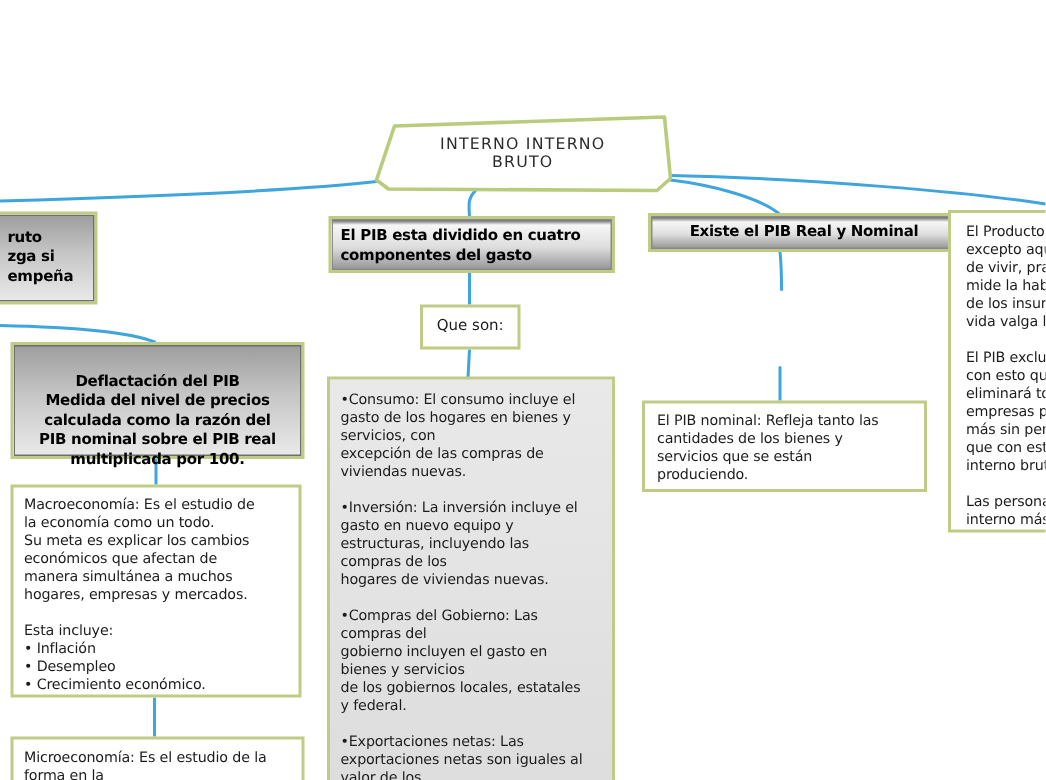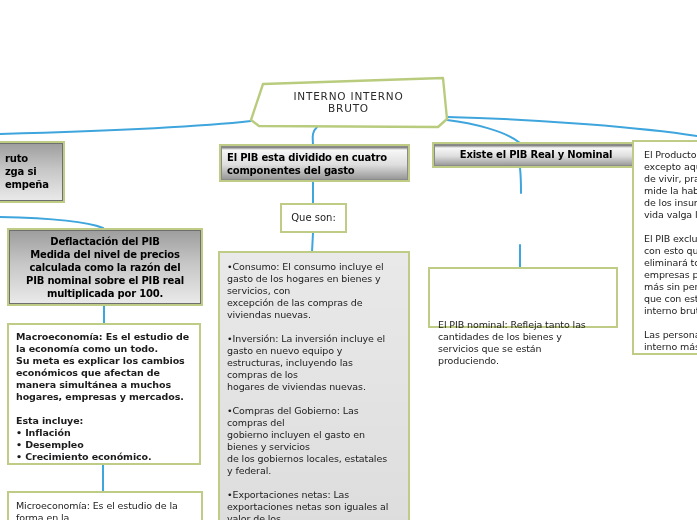--- a/index.html
+++ b/index.html
@@ -36,37 +36,37 @@
   #root-label{
     position:absolute;left:252px;top:91px;width:193px;z-index:3;
     text-align:center;white-space:pre-wrap;color:#2b2b2b;
     font-size:10.5px;line-height:11.5px;letter-spacing:0.8px;
   }
   #root-shape{position:absolute;left:244px;top:73px;z-index:2;}
 
   #node-left-partial{left:-34px;top:141px;width:99px;height:62px;}
   #node-left-partial .txt-bold{padding:9px 0 0 37px;}
   #node-deflactacion{left:7px;top:228px;width:196px;height:78px;}
-  #node-deflactacion .txt-bold{padding-top:5px;}
+  #node-deflactacion .txt-bold{padding-top:18px;}
   #node-macroeconomia{left:7px;top:323px;width:194px;height:142px;}
-  #node-macroeconomia .txt{padding:6px 6px 0 7px;font-weight:bold;}
+  #node-macroeconomia .txt{padding:6px 6px 0 7px;}
   #node-microeconomia{left:7px;top:491px;width:196px;height:62px;}
   #node-microeconomia .txt{padding:7px 6px 0 7px;}
   #node-componentes-header{left:219px;top:144px;width:191px;height:38px;}
   #node-componentes-header .txt-bold{padding:5px 0 0 6px;}
   #node-que-son{left:280px;top:203px;width:67px;height:30px;}
   #node-que-son .txt{padding-top:7px;font-size:10px;letter-spacing:0;}
   #node-componentes-detalle{left:218px;top:251px;width:192px;height:300px;}
   #node-componentes-detalle .txt{padding:8px 6px 0 7px;}
   #node-real-nominal-header{left:432px;top:142px;width:208px;height:26px;}
   #node-real-nominal-header .txt-bold{padding-top:4px;}
   #node-pib-real{left:427px;top:193px;width:190px;height:52px;}
   #node-pib-real .txt{padding:6px 6px 0 8px;}
   #node-pib-nominal{left:428px;top:267px;width:190px;height:61px;}
-  #node-pib-nominal .txt{padding:6px 6px 0 8px;margin-top:44px;}
+  #node-pib-nominal .txt{padding:6px 6px 0 8px;}
   #node-right-partial{left:632px;top:140px;width:90px;height:215px;}
   #node-right-partial .txt{padding:7px 0 0 10px;overflow:hidden;}
 </style>
 </head>
 <body>
 
 <div id="canvas">
 
   <svg id="connectors" width="697" height="520" viewBox="0 0 697 520">
     <g fill="none" stroke="#3fa5dd" stroke-width="2" stroke-linecap="round">

